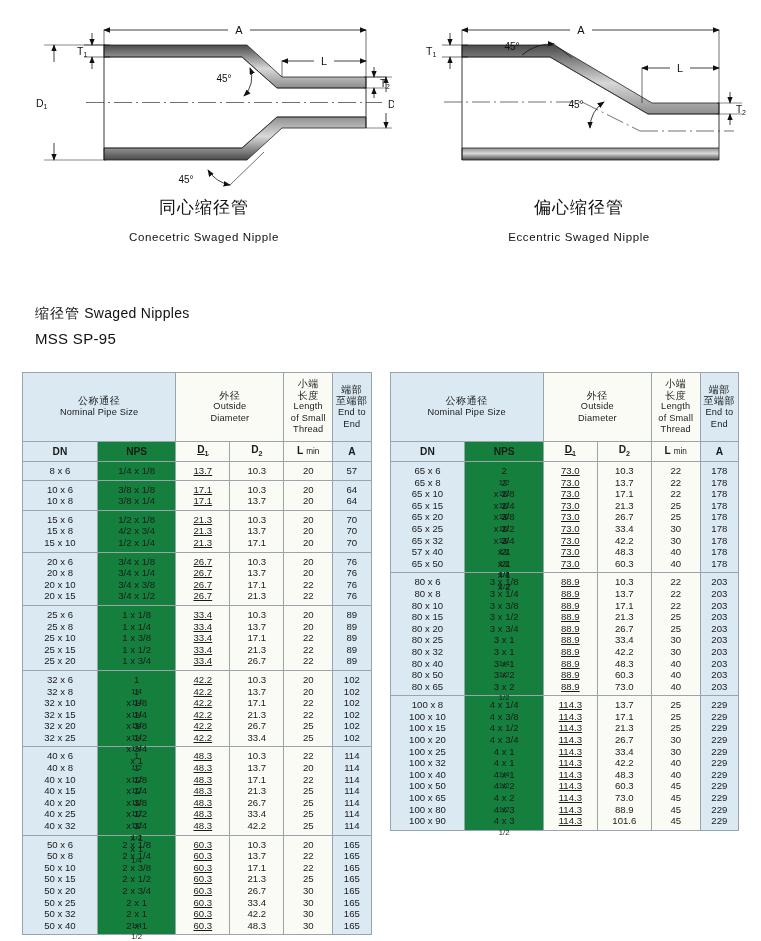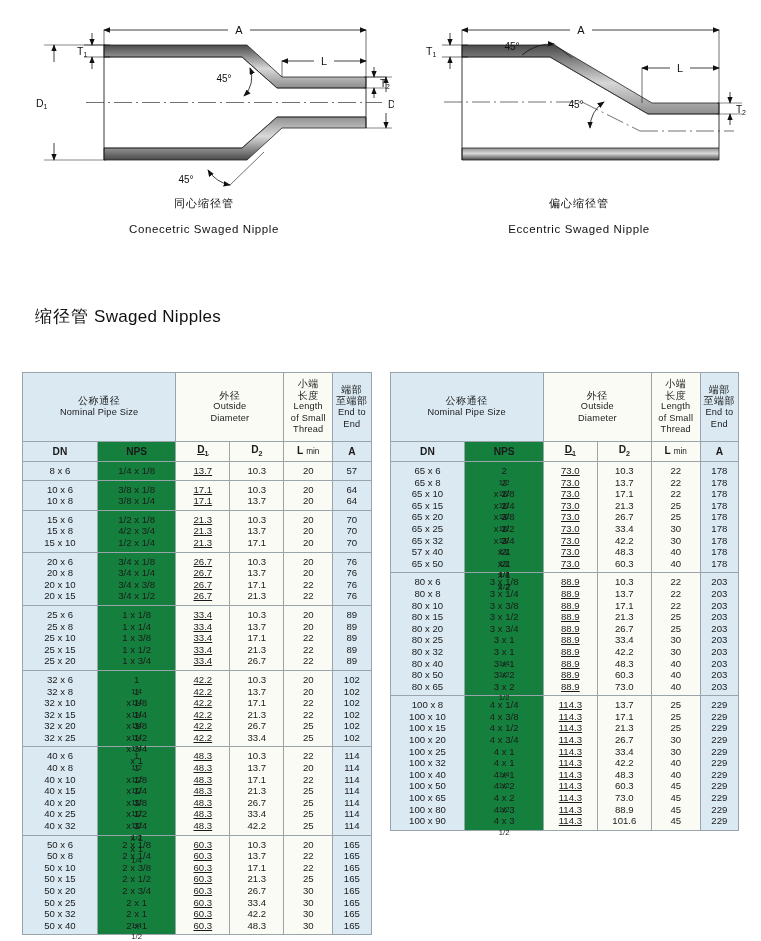--- a/index.html
+++ b/index.html
@@ -14,26 +14,26 @@
 
   
   .diagrams{position:relative;height:262px;}
   .fig{position:absolute;top:0;}
   .fig-l{left:14px;width:380px;}
   .fig-r{left:404px;width:350px;}
   .caption{
     position:absolute;text-align:center;width:100%;
     left:0;
   }
-  .cap-cn{font-size:11px;letter-spacing:1px;color:#111;}
+  .cap-cn{font-size:17px;letter-spacing:1px;color:#111;}
   .cap-en{font-size:11.5px;letter-spacing:.6px;color:#111;margin-top:12px;}
 
   
   .headings{position:absolute;left:35px;top:305px;}
-  .h-main{font-size:17px;color:#111;letter-spacing:.3px;}
+  .h-main{font-size:14px;color:#111;letter-spacing:.3px;}
   .h-main .cn{letter-spacing:1px;}
   .h-sub{font-size:15px;color:#111;margin-top:7px;letter-spacing:.3px;}
 
   
   .tables{position:absolute;top:372px;left:0;width:761px;display:flex;gap:18px;padding:0 22px;box-sizing:border-box;}
   .tbl-wrap{flex:1;}
   table.spec{
     border-collapse:collapse;
     width:100%;
     table-layout:fixed;
@@ -225,20 +225,21 @@
         <div class="cap-en">Eccentric  Swaged  Nipple</div>
       </div>
     </div>
   </div>
 
   <div class="headings">
     <div class="h-main">
       <span class="cn">缩径管</span>
       <span>Swaged Nipples</span>
     </div>
+    <div class="h-sub">MSS SP-95</div>
   </div>
 
   <div class="tables">
 
     <div class="tbl-wrap">
       <table class="spec" id="tbl-left">
         <colgroup>
             <col class="w-dn">
             <col class="w-nps">
             <col class="w-d1">

